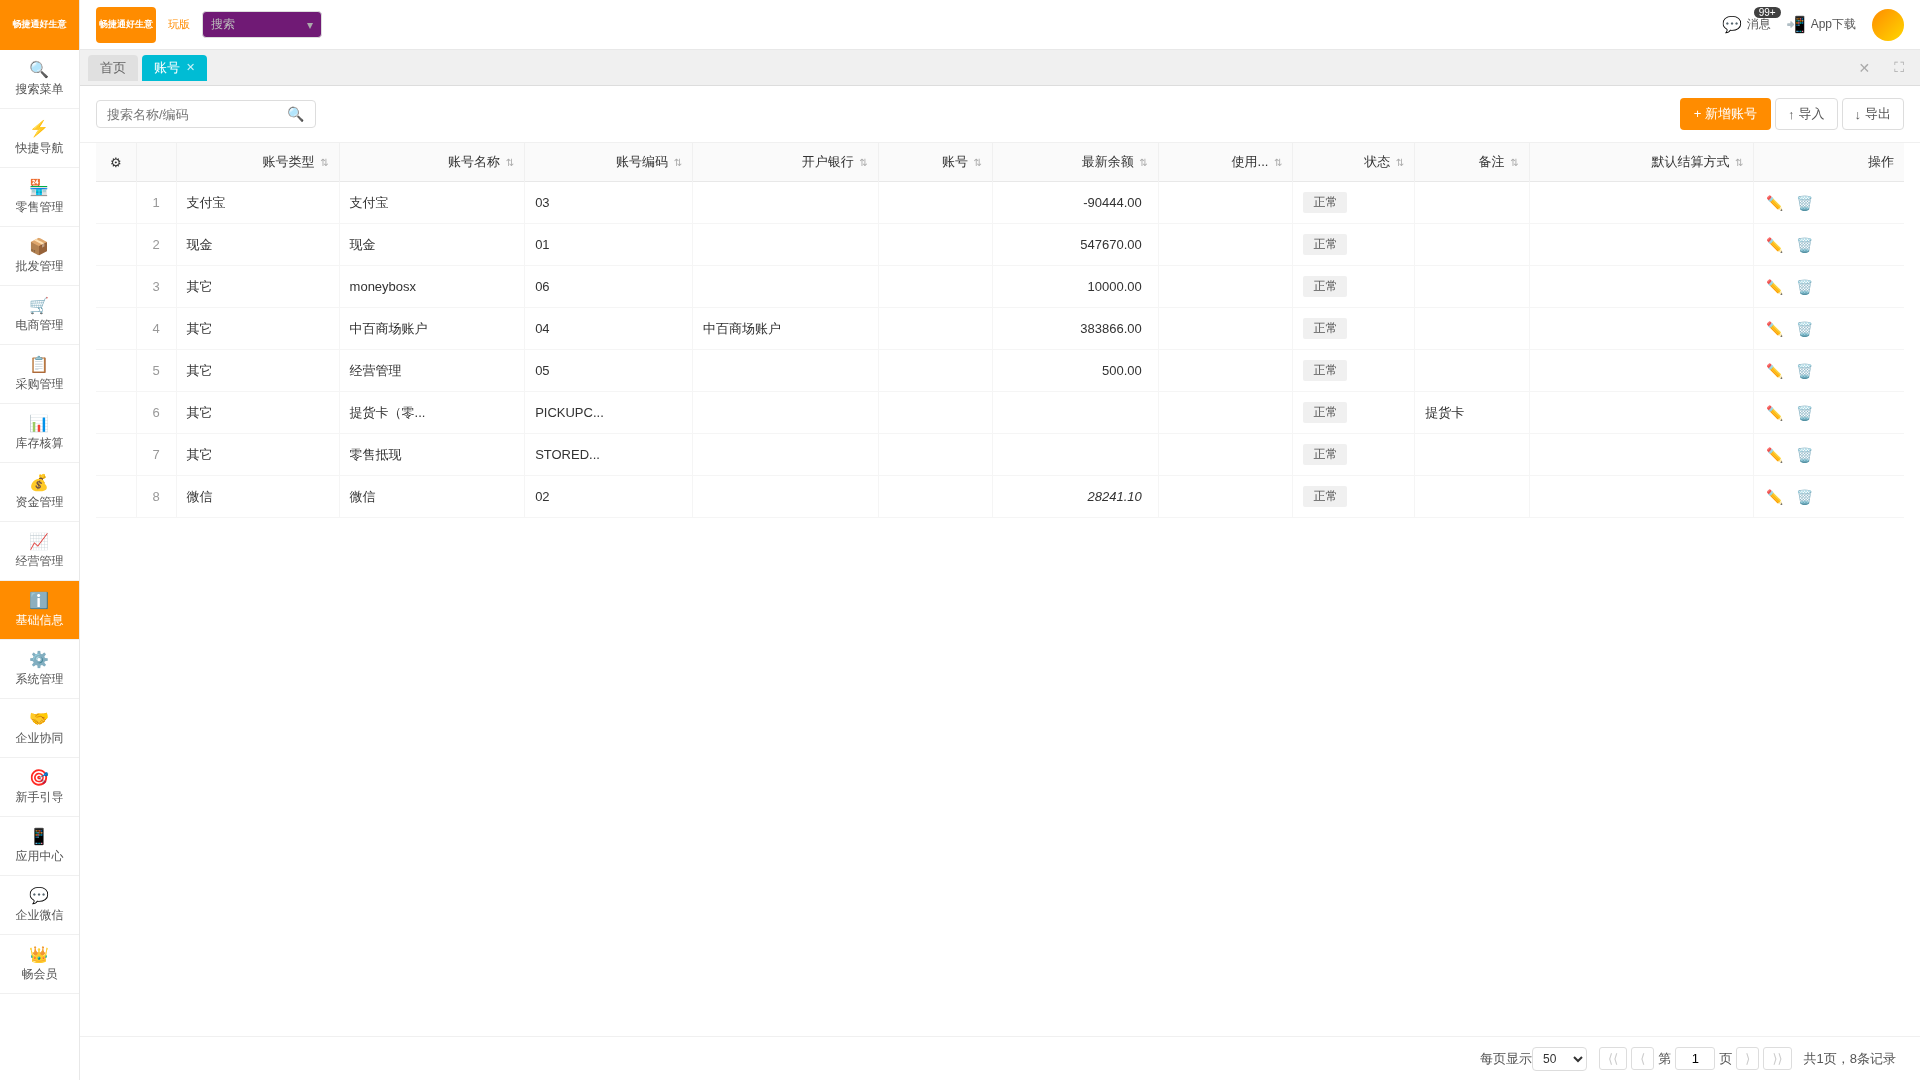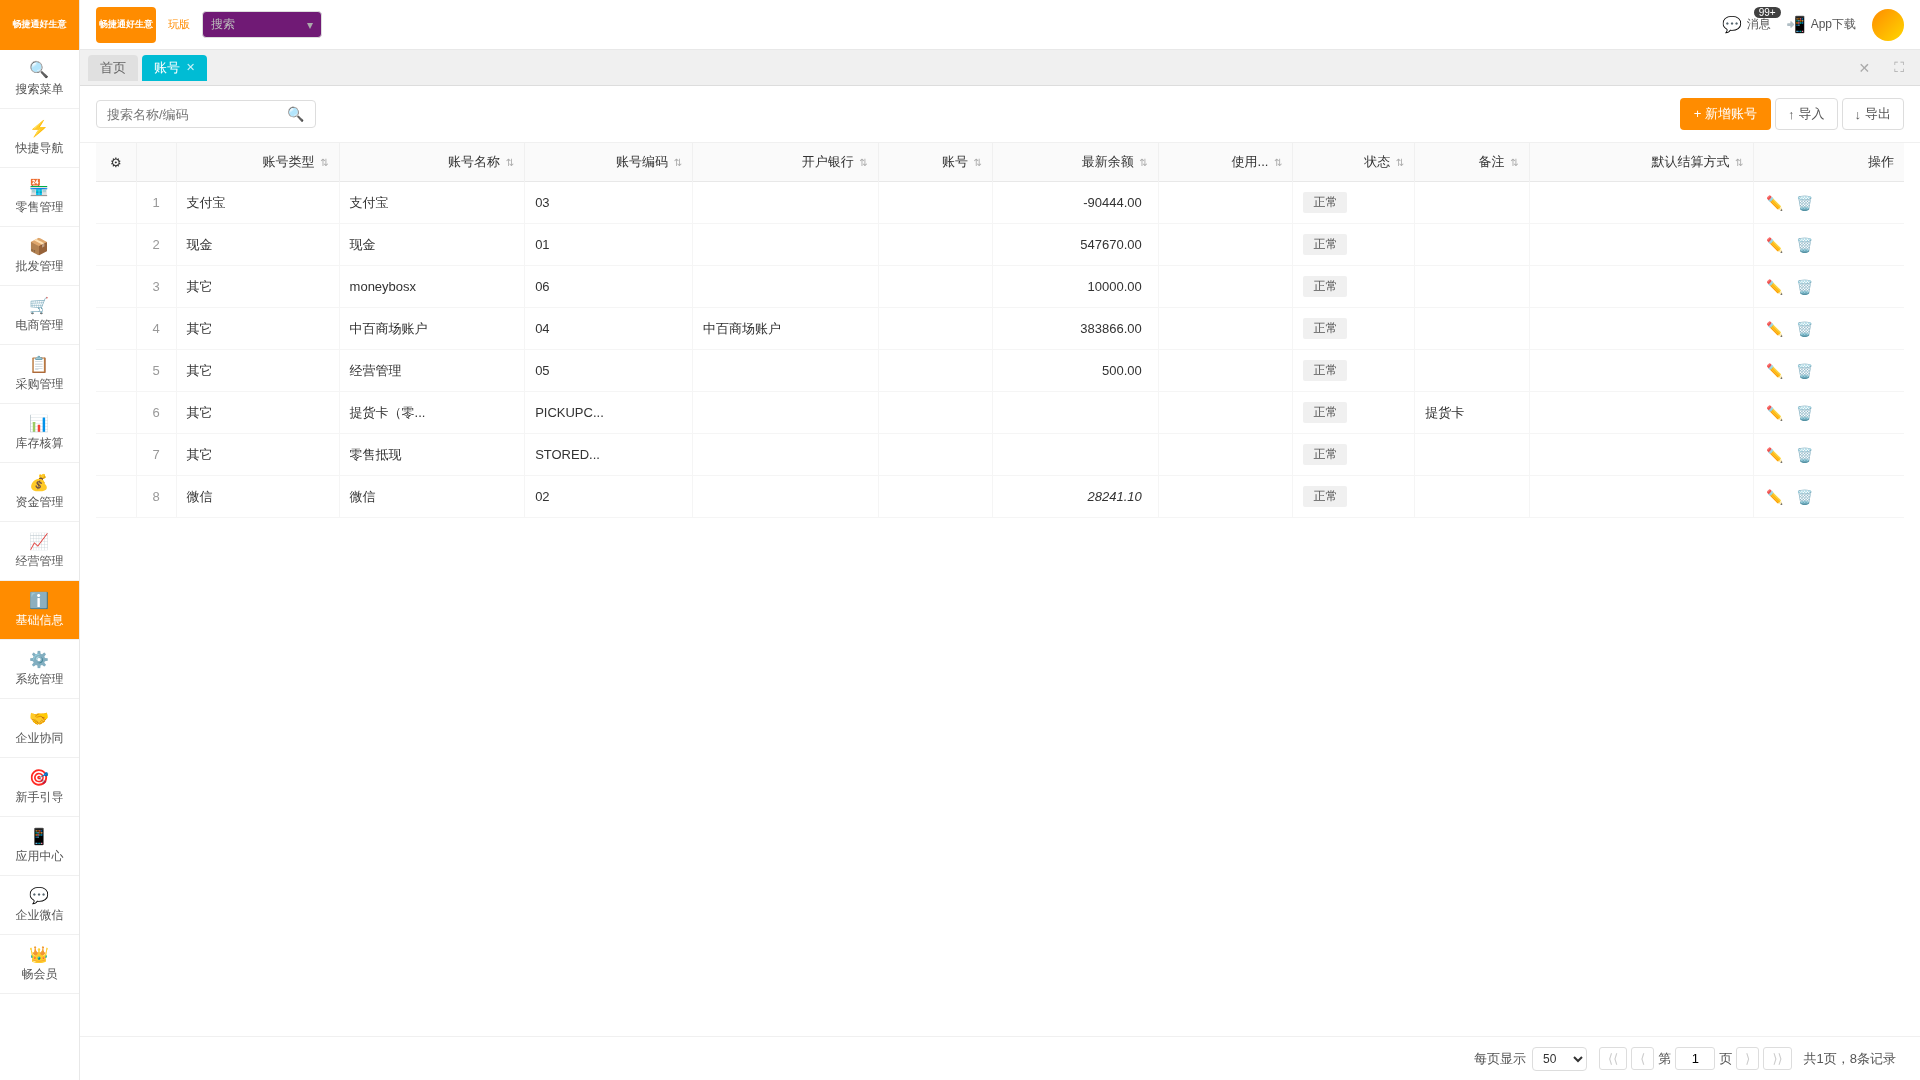--- a/index.html
+++ b/index.html
@@ -279,21 +279,20 @@
       justify-content: flex-end;
       padding: 0 24px;
       gap: 12px;
       font-size: 13px;
       color: #555;
       background: #fff;
     }
     .page-size-select {
       display: flex;
       align-items: center;
-      gap: 6px;
     }
     .page-select {
       border: 1px solid #ddd;
       border-radius: 4px;
       padding: 3px 6px;
       font-size: 12px;
       color: #333;
       background: white;
     }
     .pagination {

